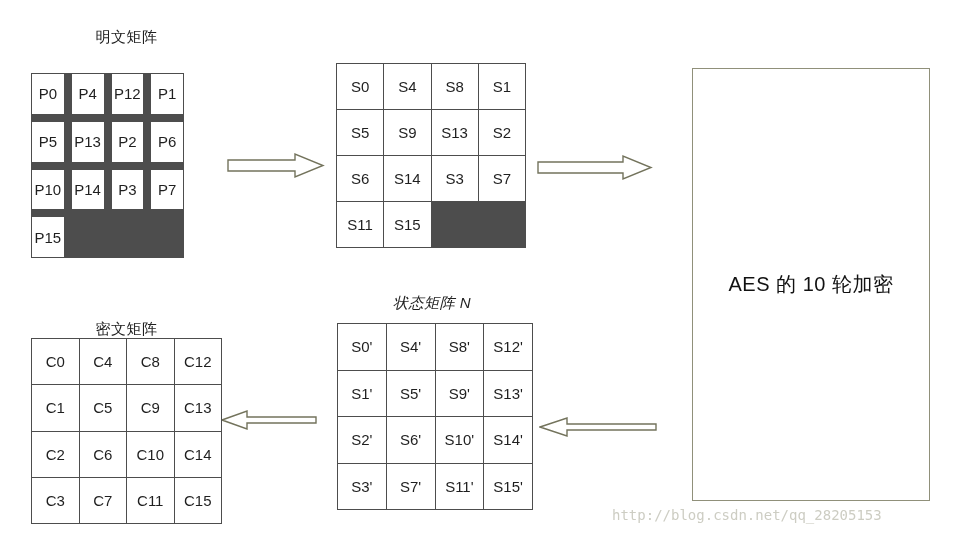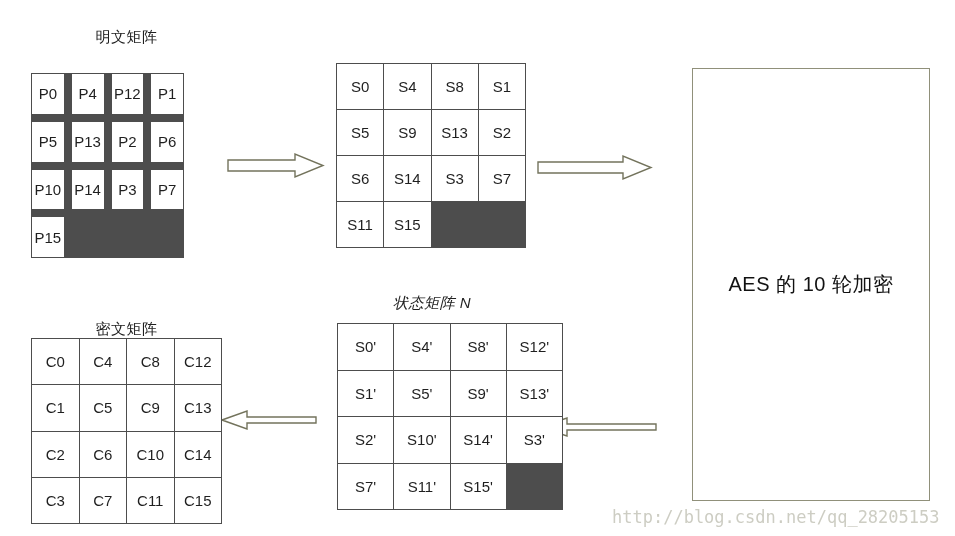--- a/index.html
+++ b/index.html
@@ -62,35 +62,35 @@
   }
   .arrow {
     position: absolute;
   }
   .watermark {
     position: absolute;
     left: 612px;
     top: 507px;
     width: 340px;
     font-family: "DejaVu Sans Mono", "Liberation Mono", monospace;
-    font-size: 17px;
+    font-size: 14px;
     color: #cdcdc3;
     letter-spacing: 0px;
     white-space: nowrap;
   }
 
   
   #plaintext-title  { left: 31px;  top: 28px;  width: 191px; font-family: Liberation Serif, serif; }
   #plaintext-table  { left: 31px;  top: 73px;  width: 153px; height: 185px; gap: 8px; }
   #state1-title     { left: 333px; top: 28px;  width: 190px; margin-top: 44px; }
   #state1-table     { left: 336px; top: 63px;  width: 190px; height: 185px; }
   #ciphertext-title { left: 31px;  top: 284px; width: 191px; margin-top: 36px; }
   #ciphertext-table { left: 31px;  top: 338px; width: 191px; height: 186px; }
   #stateN-title     { left: 337px; top: 294px; width: 190px; font-style: italic; }
-  #stateN-table     { left: 337px; top: 323px; width: 226px; height: 187px; }
+  #stateN-table     { left: 337px; top: 323px; width: 196px; height: 187px; }
 
   #arrow-1 { left: 227px; top: 152px; }
   #arrow-2 { left: 537px; top: 154px; }
   #arrow-3 { left: 539px; top: 415px; }
   #arrow-4 { left: 221px; top: 409px; }
 </style>
 </head>
 <body>
 
 <div class="canvas">
@@ -154,20 +154,21 @@
   <div id="stateN-table" class="matrix-table">
       <div class="cell">S0'</div>
       <div class="cell">S4'</div>
       <div class="cell">S8'</div>
       <div class="cell">S12'</div>
       <div class="cell">S1'</div>
       <div class="cell">S5'</div>
       <div class="cell">S9'</div>
       <div class="cell">S13'</div>
       <div class="cell">S2'</div>
+      <div class="cell">S6'</div>
       <div class="cell">S10'</div>
       <div class="cell">S14'</div>
       <div class="cell">S3'</div>
       <div class="cell">S7'</div>
       <div class="cell">S11'</div>
       <div class="cell">S15'</div>
     </div>
 
   <div id="ciphertext-title" class="matrix-title">密文矩阵</div>
   <div id="ciphertext-table" class="matrix-table">

